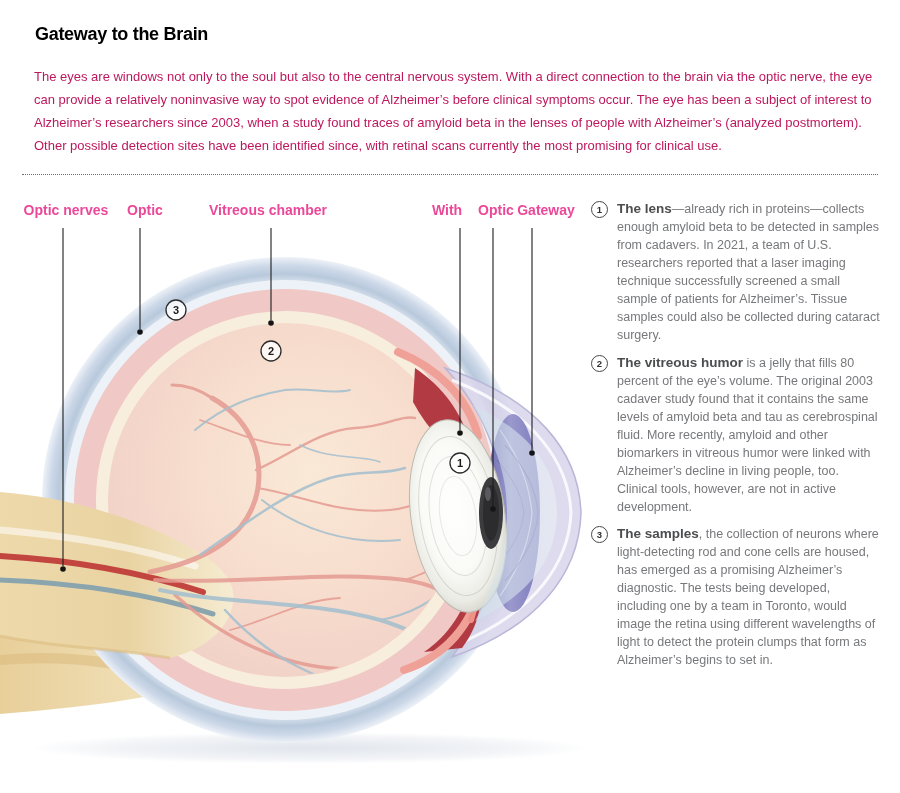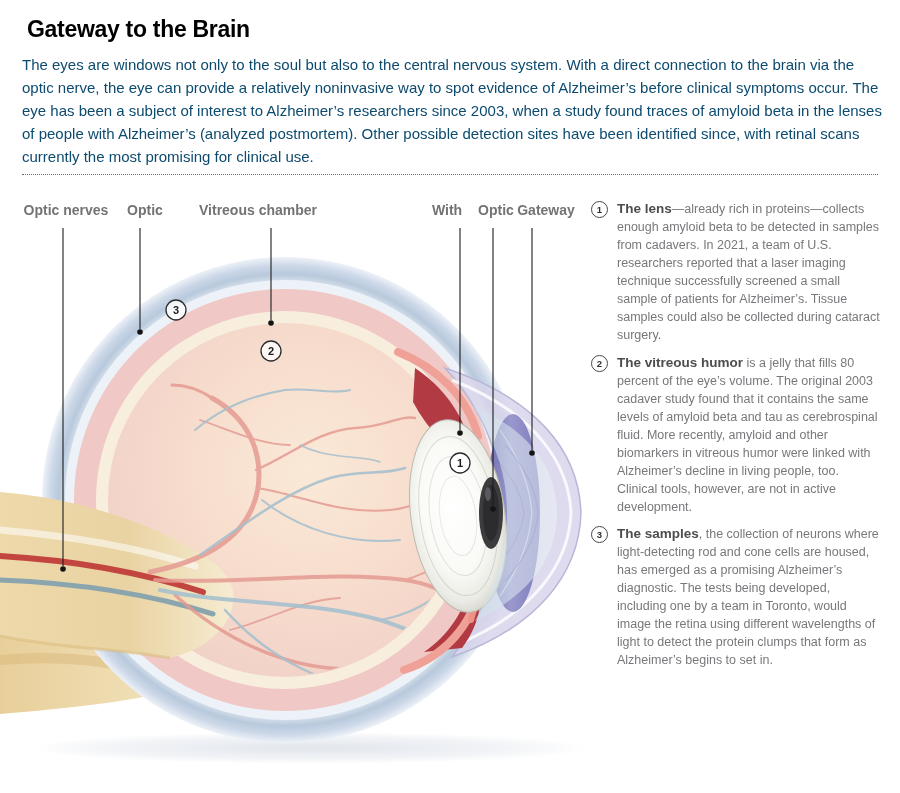--- a/index.html
+++ b/index.html
@@ -1,35 +1,35 @@
 <!DOCTYPE html>
 <html><head>
 <meta charset="utf-8">
 <style>
   html,body{margin:0;padding:0;background:#ffffff;}
   .page{
     position:relative;width:900px;height:793px;background:#fff;overflow:hidden;
     font-family:"Liberation Sans", sans-serif;
   }
   .title{
-    position:absolute;left:27px;top:16px;margin:0;
-    font-size:23px;font-weight:700;color:#000;letter-spacing:-0.3px;
+    position:absolute;left:27px;top:16px;margin:8px;
+    font-size:18px;font-weight:700;color:#000;letter-spacing:-0.3px;
   }
   .intro{
-    position:absolute;left:22px;top:53px;width:860px;margin:0;
-    font-size:15px;line-height:23px;color:#0c4a6e;
+    position:absolute;left:22px;top:53px;width:860px;margin:12px;
+    font-size:13px;line-height:23px;color:#be185d;
   }
   .divider{
     position:absolute;left:22px;top:174px;width:856px;height:0;
     border-top:1.5px dotted #6e6e6e;
   }
   .eye-svg{position:absolute;left:0;top:0;width:900px;height:793px;}
   .lbl{
     position:absolute;top:202px;transform:translateX(-50%);
-    font-size:14px;font-weight:700;color:#737373;white-space:nowrap;
+    font-size:14px;font-weight:700;color:#ec4899;white-space:nowrap;
   }
   .anno{
     position:absolute;left:591px;width:292px;display:flex;gap:9px;align-items:flex-start;
   }
   .anno-num{
     flex:none;width:15px;height:15px;margin-top:1px;
     border:1.2px solid #46474a;border-radius:50%;
     display:flex;align-items:center;justify-content:center;
     font-size:9.5px;font-weight:700;color:#2f3032;background:#fff;
   }
@@ -205,21 +205,21 @@
       </g>
       <g>
         <circle cx="176" cy="310" r="10" fill="rgba(255,255,255,0.8)" stroke="#2b2b2b" stroke-width="1.3"></circle>
         <text x="176" y="314">3</text>
       </g>
     </g>
   </svg>
 
   <div class="lbl" style="left:66px">Optic nerves</div>
   <div class="lbl" style="left:145px">Optic</div>
-  <div class="lbl" style="left:258px">Vitreous chamber</div>
+  <div class="lbl" style="left:268px">Vitreous chamber</div>
   <div class="lbl" style="left:447px">With</div>
   <div class="lbl" style="left:496px">Optic</div>
   <div class="lbl" style="left:546px">Gateway</div>
 
   <div class="anno" style="top:200px">
     <span class="anno-num">1</span>
     <div class="anno-text"><b>The lens</b><span>—already rich in proteins—collects enough amyloid beta to be detected in samples from cadavers. In 2021, a team of U.S. researchers reported that a laser imaging technique successfully screened a small sample of patients for Alzheimer’s. Tissue samples could also be collected during cataract surgery.</span></div>
   </div>
   <div class="anno" style="top:354px">
     <span class="anno-num">2</span>

